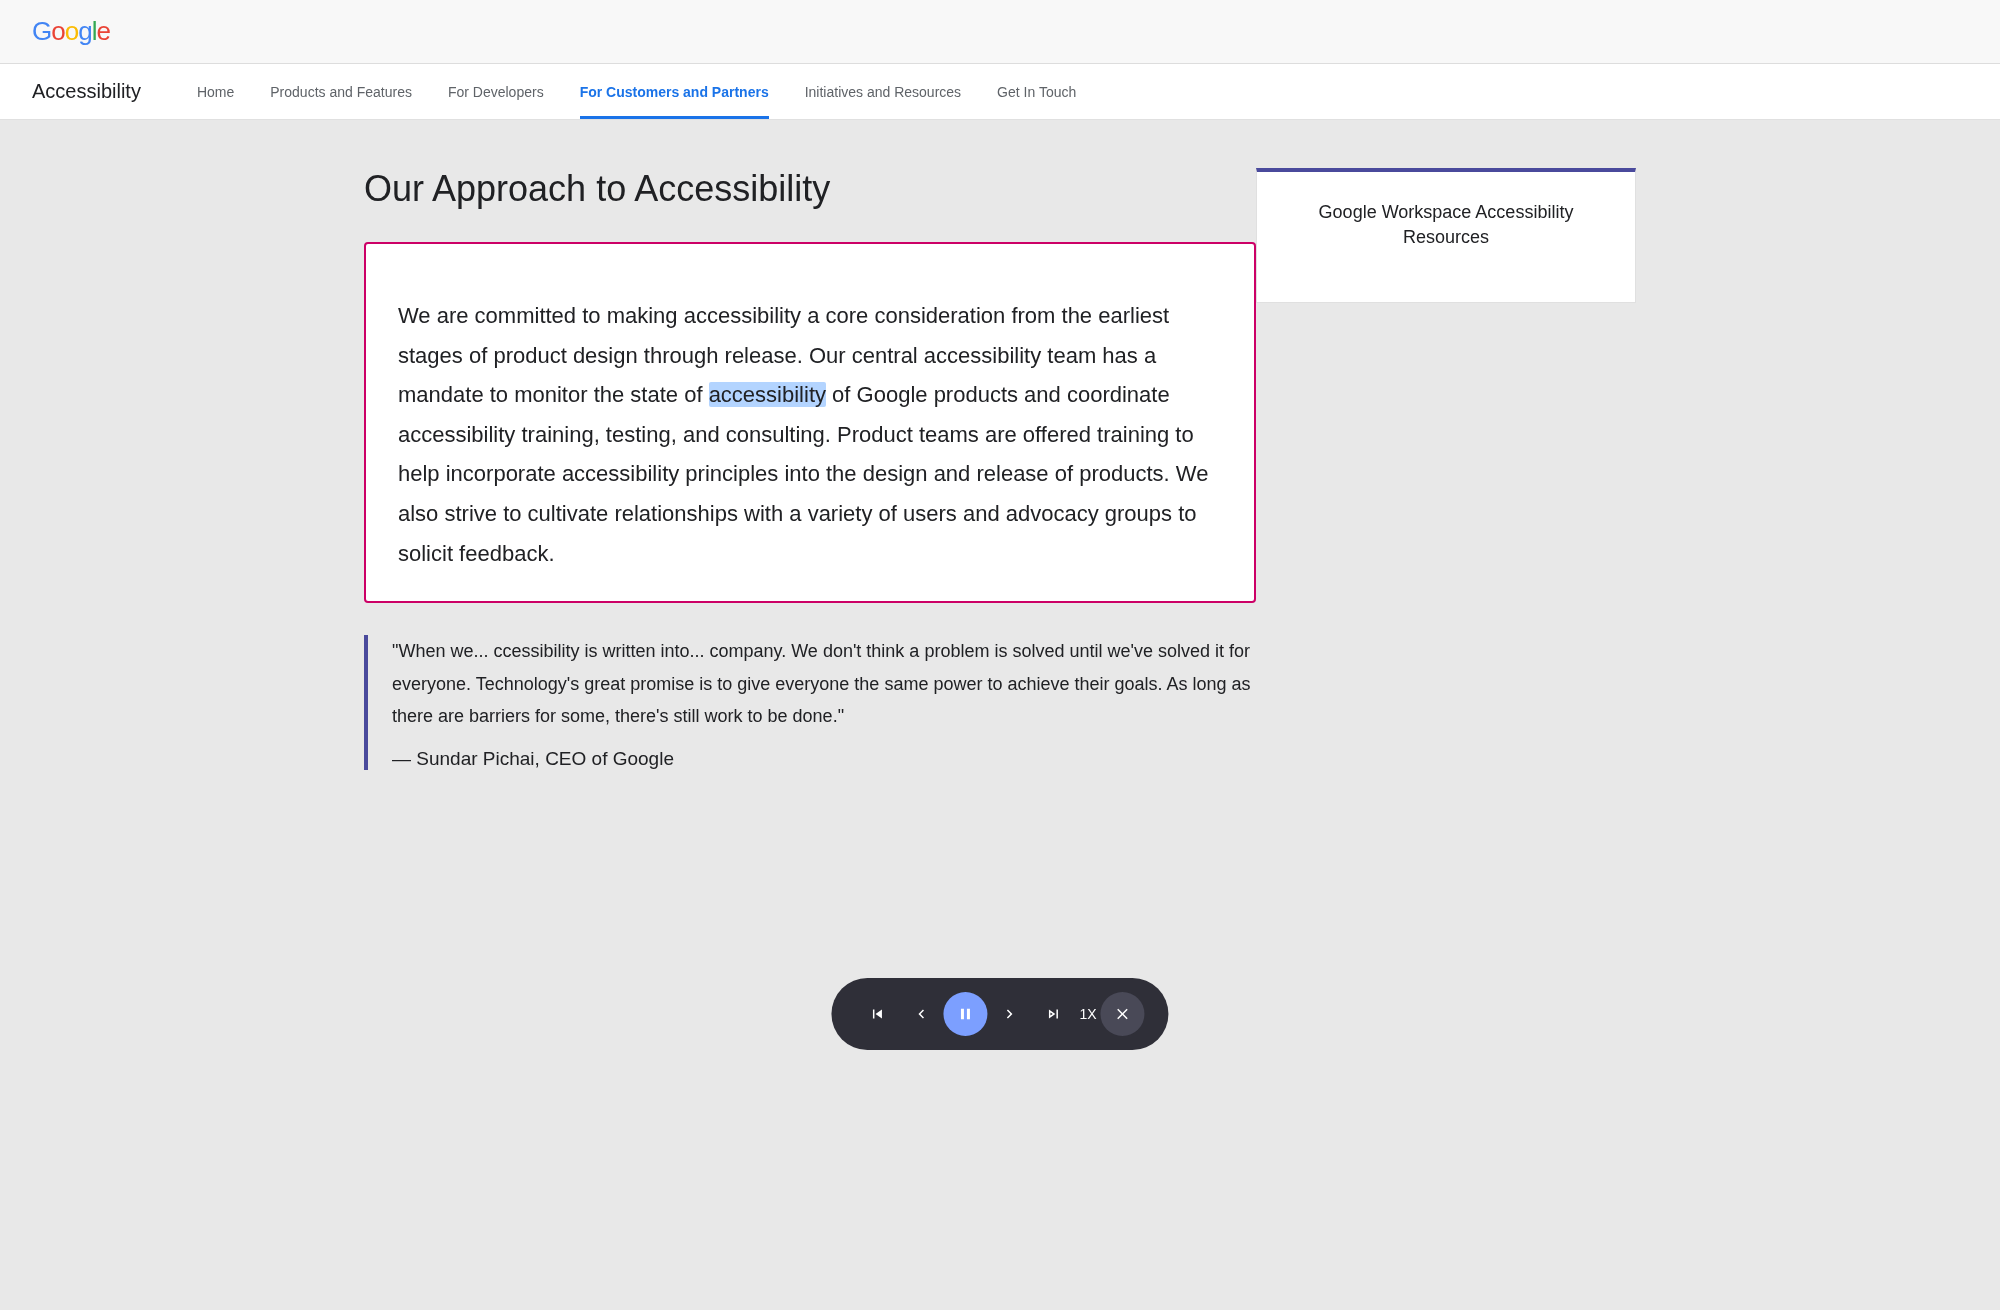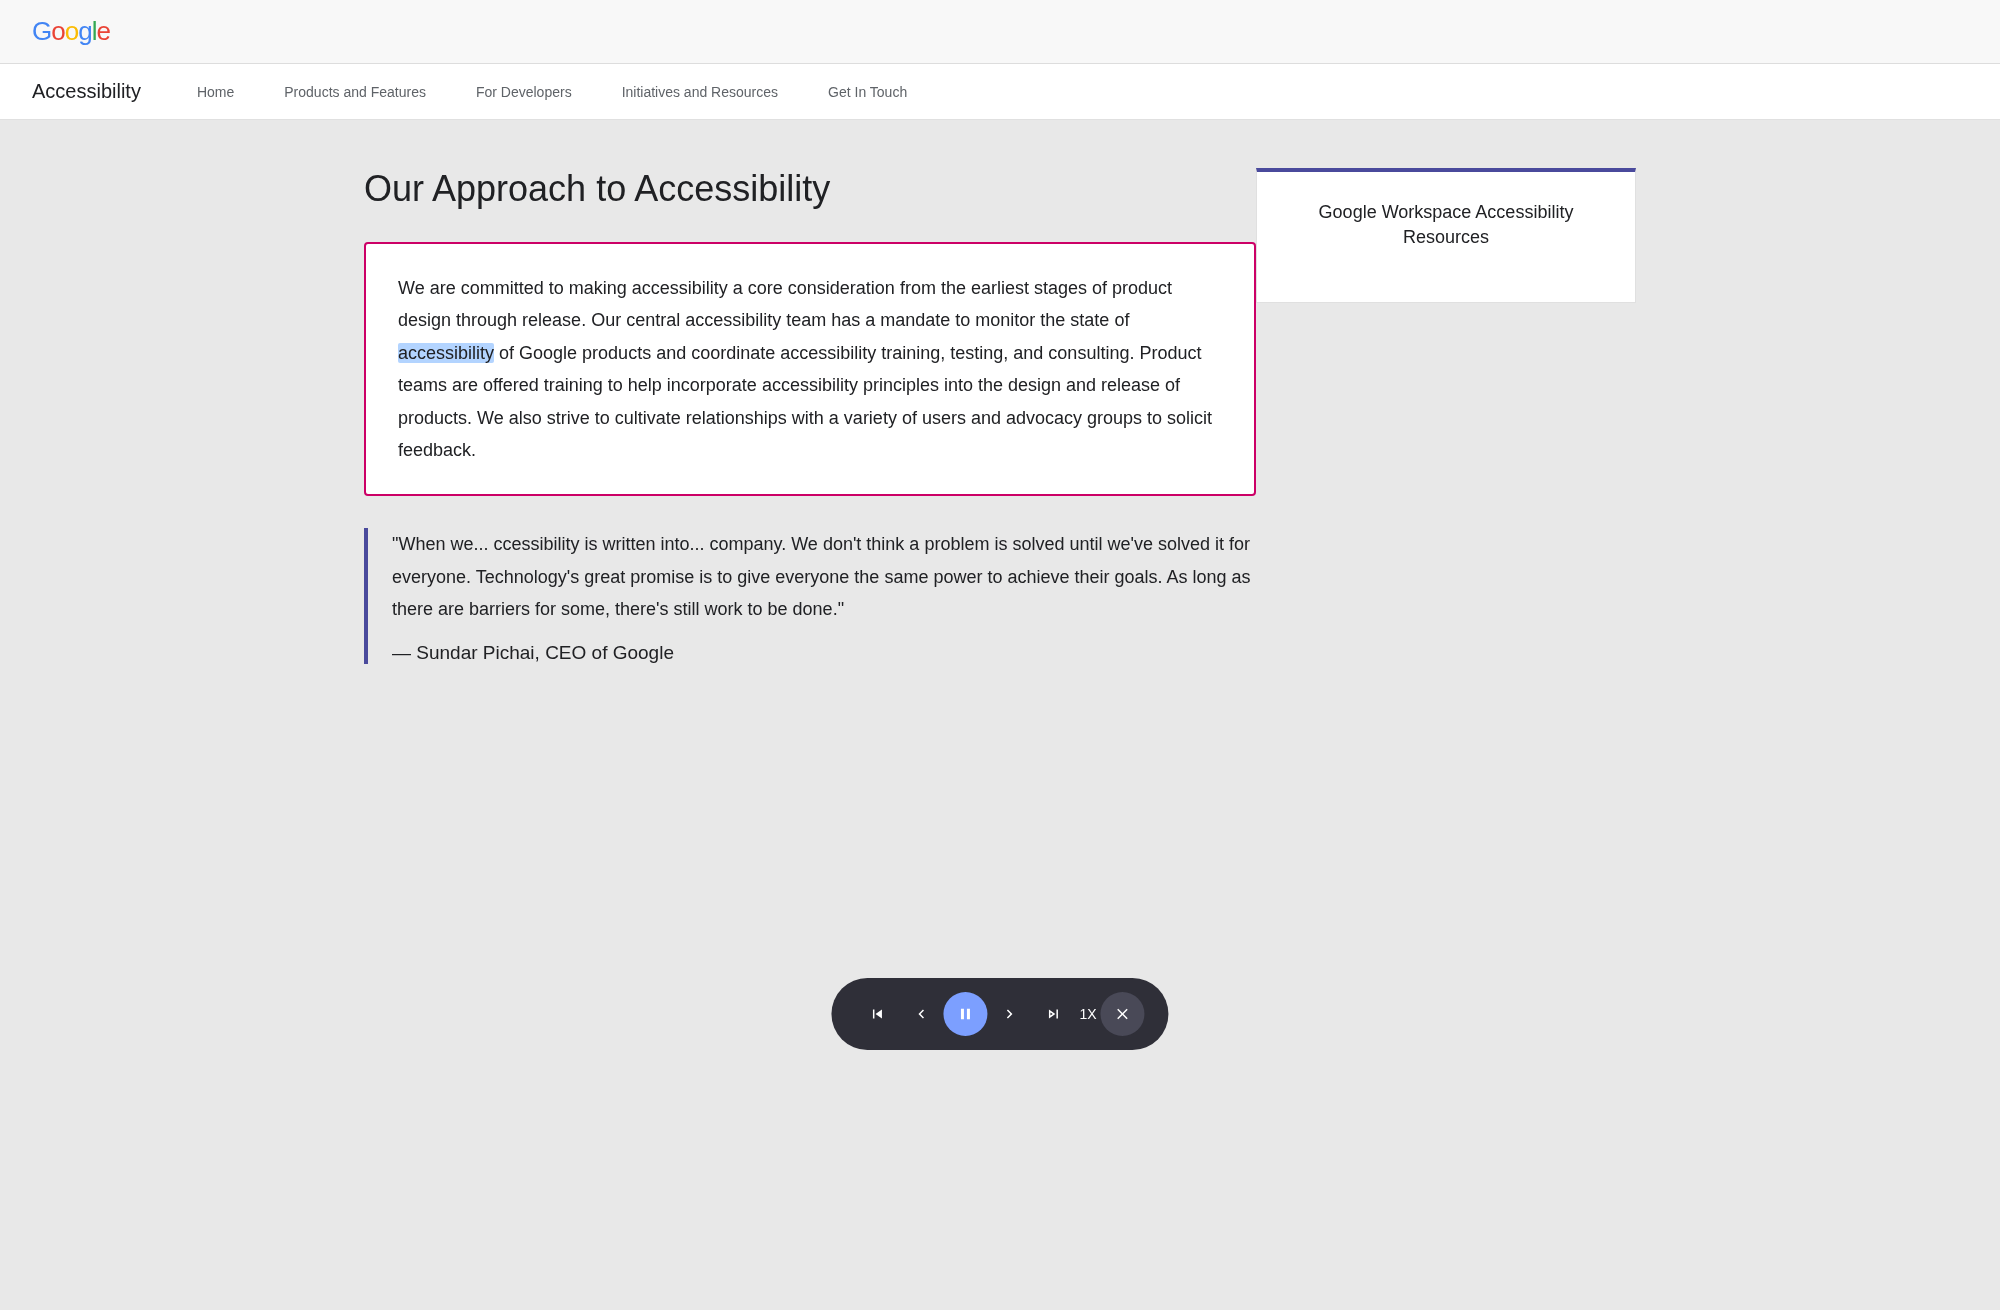--- a/index.html
+++ b/index.html
@@ -45,21 +45,21 @@
     .nav-brand {
       font-size: 20px;
       font-weight: 400;
       color: #202124;
       margin-right: 40px;
       white-space: nowrap;
     }
     .nav-links {
       display: flex;
       align-items: flex-start;
-      gap: 18px;
+      gap: 4px;
       height: 100%;
     }
     .nav-link {
       padding: 0 16px;
       height: 100%;
       display: flex;
       align-items: center;
       font-size: 14px;
       color: #5f6368;
       text-decoration: none;
@@ -103,23 +103,24 @@
 
     
     .highlighted-box {
       border: 2px solid #cc0066;
       border-radius: 4px;
       padding: 28px 32px;
       background: #fff;
       margin-bottom: 32px;
     }
     .highlighted-box p {
-      font-size: 18px;
+      font-size: 22px;
       line-height: 1.8;
       color: #202124;
+      margin-top: 24px;
     }
     .highlighted-word {
       background: #b3d4ff;
       border-radius: 2px;
     }
 
     
     .quote-block {
       border-left: 4px solid #4a4a9c;
       padding-left: 24px;
@@ -229,20 +230,21 @@
       <span class="logo-e">e</span>
   </div>
 </header>
 
 <nav class="navbar">
   <span class="nav-brand">Accessibility</span>
   <div class="nav-links">
     <a class="nav-link">Home</a>
     <a class="nav-link">Products and Features</a>
     <a class="nav-link">For Developers</a>
+    <a class="nav-link active">For Customers and Partners</a>
     <a class="nav-link">Initiatives and Resources</a>
     <a class="nav-link">Get In Touch</a>
   </div>
 </nav>
 
 <div class="main">
   <div class="content-left">
     <h1 class="page-title">Our Approach to Accessibility</h1>
 
     <div class="highlighted-box">

